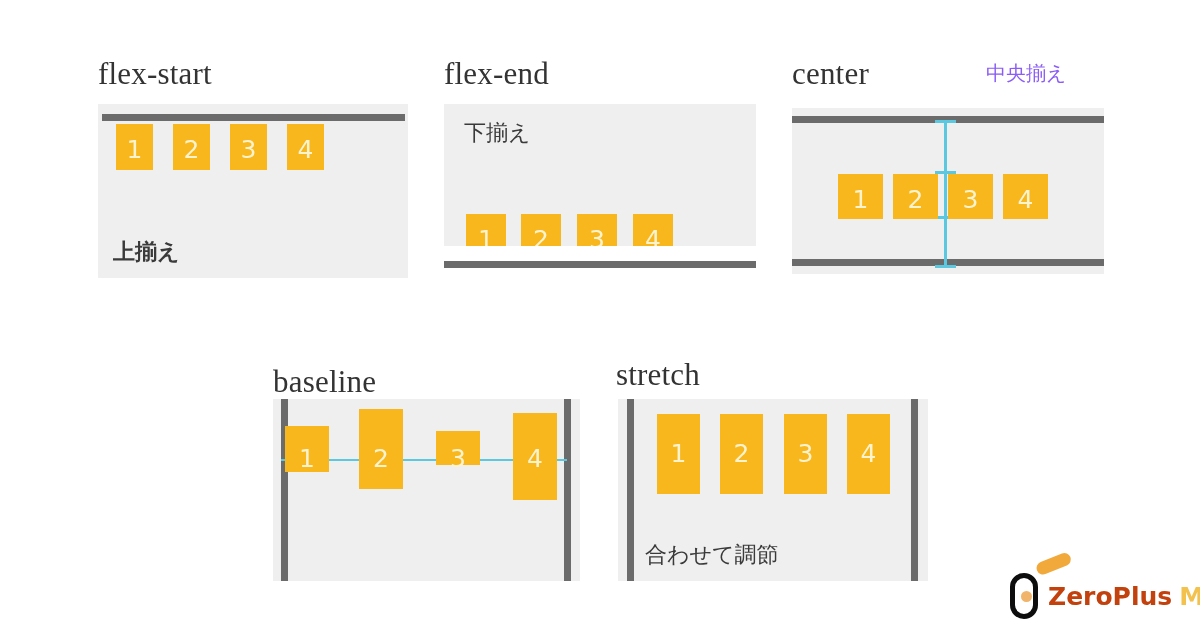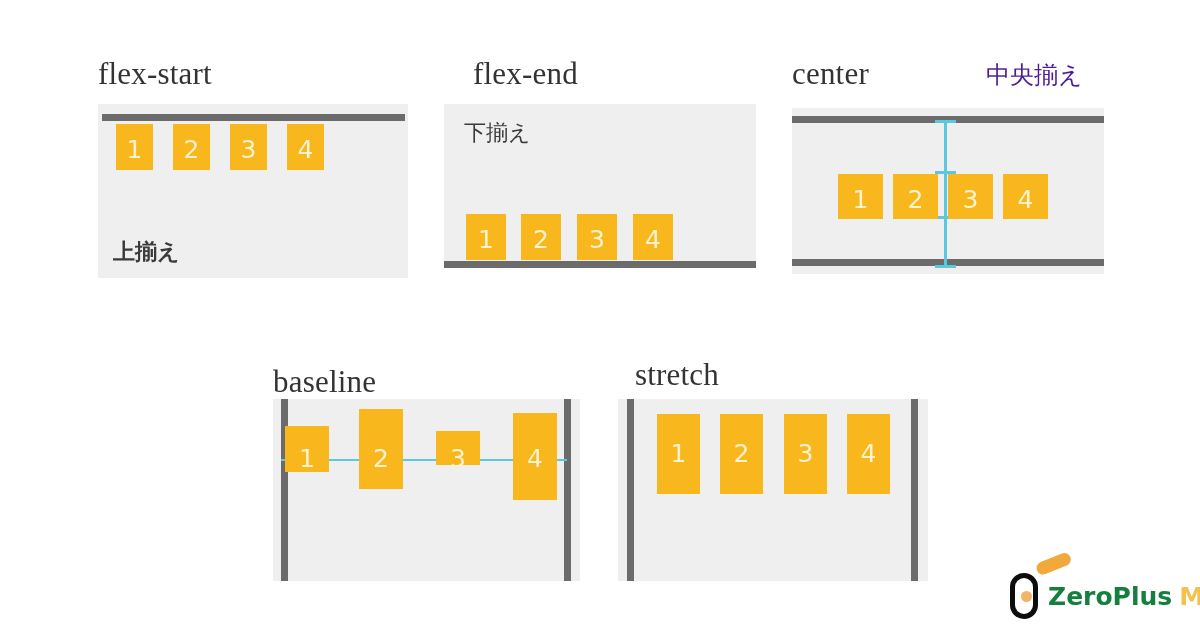--- a/index.html
+++ b/index.html
@@ -28,22 +28,22 @@
     font-size: 31px;
     color: #333333;
     letter-spacing: 0.2px;
     white-space: nowrap;
     line-height: 1;
   }
 
   .jp-heading {
     position: absolute;
     font-family: "DejaVu Sans", "Liberation Sans", sans-serif;
-    font-size: 24px;
-    color: #4c1d95;
+    font-size: 20px;
+    color: #8b5cf6;
     white-space: nowrap;
     line-height: 1;
   }
 
   .panel {
     position: absolute;
     background: #efefef;
     overflow: hidden;
   }
 
@@ -143,21 +143,21 @@
   .logo-text {
     position: absolute;
     left: 44px;
     top: 22px;
     font-family: "DejaVu Sans", "Liberation Sans", sans-serif;
     font-size: 25px;
     font-weight: bold;
     line-height: 1;
     white-space: nowrap;
   }
-  .logo-zero { color: #15803d; }
+  .logo-zero { color: #c2410c; }
   .logo-media { color: #f2c14e; margin-left: 7px; }
 </style>
 </head>
 <body>
 
 <div class="stage">
 
   <div>
     <div class="panel-title" style="left:98px; top:58px;">flex-start</div>
 
@@ -175,23 +175,23 @@
       </div>
       <div class="box" style="left:189px; top:20px; width:37px; height:46px;">
         <span style="top:13px;">4</span>
       </div>
 
       <div class="jp-caption" style="left:15px; top:133px;font-weight:bold;">上揃え</div>
     </div>
   </div>
 
   <div>
-    <div class="panel-title" style="left:444px; top:58px;margin-left:29px;">flex-end</div>
-
-    <div class="panel" style="left:444px; top:104px; width:312px; height:164px;">
+    <div class="panel-title" style="left:444px; top:58px;">flex-end</div>
+
+    <div class="panel" style="left:444px; top:104px; width:312px; height:142px;">
       <div class="jp-caption" style="left:20px; top:14px;">下揃え</div>
 
       <div class="box" style="left:22px; top:110px; width:40px; height:46px;">
         <span style="top:13px;">1</span>
       </div>
       <div class="box" style="left:77px; top:110px; width:40px; height:46px;">
         <span style="top:13px;">2</span>
       </div>
       <div class="box" style="left:133px; top:110px; width:40px; height:46px;">
         <span style="top:13px;">3</span>
@@ -251,39 +251,40 @@
         <span style="top:15px;">3</span>
       </div>
       <div class="box" style="left:240px; top:14px; width:44px; height:87px;">
         <span style="top:33px;">4</span>
       </div>
 
     </div>
   </div>
 
   <div>
-    <div class="panel-title" style="left:635px; top:359px;">stretch</div>
+    <div class="panel-title" style="left:616px; top:359px;">stretch</div>
 
     <div class="panel" style="left:618px; top:399px; width:310px; height:182px;">
       <div class="vbar" style="left:9px; top:0px; height:182px;"></div>
       <div class="vbar" style="left:293px; top:0px; height:182px;"></div>
 
       <div class="box" style="left:39px; top:15px; width:43px; height:80px;">
         <span style="top:27px;">1</span>
       </div>
       <div class="box" style="left:102px; top:15px; width:43px; height:80px;">
         <span style="top:27px;">2</span>
       </div>
       <div class="box" style="left:166px; top:15px; width:43px; height:80px;">
         <span style="top:27px;">3</span>
       </div>
       <div class="box" style="left:229px; top:15px; width:43px; height:80px;">
         <span style="top:27px;">4</span>
       </div>
 
+      <div class="jp-caption" style="left:27px; top:141px;">合わせて調節</div>
     </div>
   </div>
 
   <div class="logo">
     <div class="logo-swoosh"></div>
     <div class="logo-ring"></div>
     <div class="logo-dot"></div>
     <div class="logo-text">
       <span class="logo-zero">ZeroPlus</span><span class="logo-media">Media</span>
     </div>

